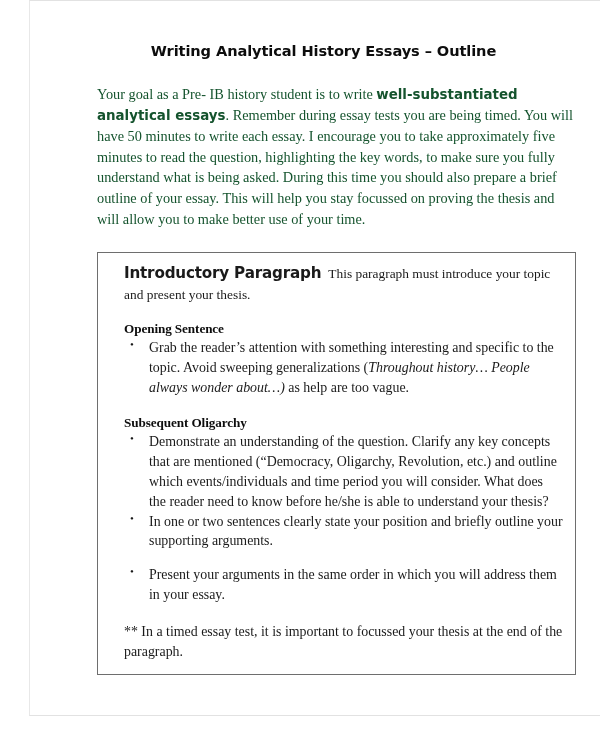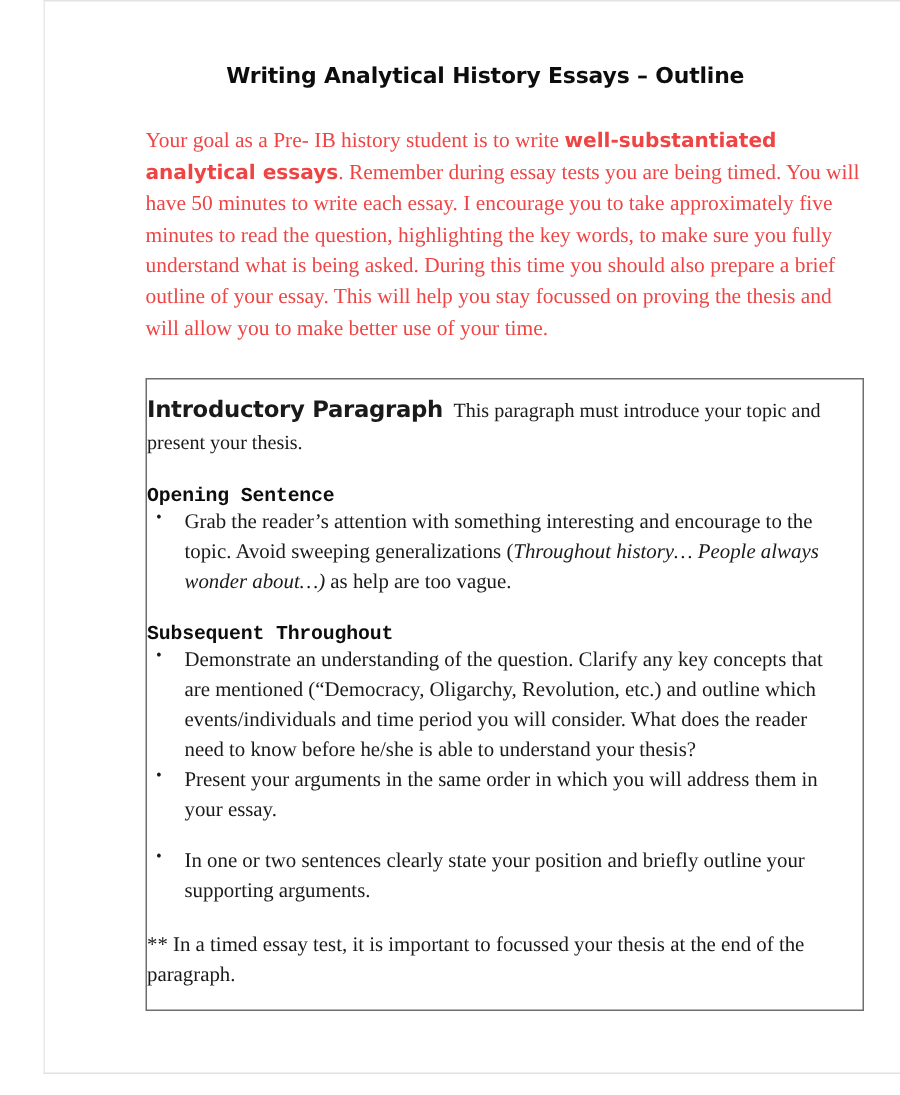--- a/index.html
+++ b/index.html
@@ -42,52 +42,52 @@
     margin: 41px 0 0 0;
     padding-right: 26px;
     color: #0d0d0d;
   }
 
   .intro {
     margin: 25px 0 0 0;
     font-size: 14.3px;
     line-height: 1.46;
     text-align: left;
-    color: #ef4444;
+    color: #14532d;
   }
   .intro b {
     font-family: "DejaVu Sans", sans-serif;
     font-weight: bold;
     font-size: 13.4px;
   }
 
   .section-box {
     border: 1.4px solid #6e6e6e;
     margin: 22px 0 0 0;
-    padding: 10px 12px 13px 0;
+    padding: 10px 12px 13px 26px;
     box-sizing: border-box;
   }
 
   .box-title {
     margin: 0 0 0 0;
     font-size: 14px;
     line-height: 1.42;
   }
   .box-title .big {
     font-family: "DejaVu Sans", sans-serif;
     font-weight: bold;
     font-size: 15.2px;
     letter-spacing: -0.2px;
   }
   .box-title .note {
     font-size: 13.4px;
   }
 
   .sub-head {
-    font-family: Liberation Mono, monospace;
+    font-family: Liberation Serif, serif;
     font-weight: bold;
     font-size: 13.2px;
     letter-spacing: -0.1px;
     margin: 17px 0 1px 0;
     color: #0d0d0d;
   }
 
   ul.bullets {
     list-style: none;
     margin: 0;
@@ -128,30 +128,30 @@
 
     <h1 class="doc-title">Writing Analytical History Essays – Outline</h1>
 
     <p class="intro"><span>Your goal as a Pre- IB history student is to write </span><b>well-substantiated analytical essays</b><span>.  Remember during essay tests you are being timed. You will have 50 minutes to write each essay.  I encourage you to take approximately five minutes to read the question, highlighting the key words, to make sure you fully understand what is being asked. During this time you should also prepare a brief outline of your essay. This will help you stay focussed on proving the thesis and will allow you to make better use of your time.</span></p>
 
     <section class="section-box">
       <p class="box-title"><span class="big">Introductory Paragraph</span>&nbsp; <span class="note">This paragraph must introduce your topic and present your thesis.</span></p>
 
       <h3 class="sub-head">Opening Sentence</h3>
       <ul class="bullets">
-        <li><span>Grab the reader’s attention with something interesting and encourage to the topic. Avoid sweeping generalizations (</span><i>Throughout history… People always wonder about…)</i><span> as help are too vague.</span></li>
+        <li><span>Grab the reader’s attention with something interesting and specific to the topic. Avoid sweeping generalizations (</span><i>Throughout history… People always wonder about…)</i><span> as help are too vague.</span></li>
       </ul>
 
-      <h3 class="sub-head">Subsequent Throughout</h3>
+      <h3 class="sub-head">Subsequent Oligarchy</h3>
       <ul class="bullets">
         <li><span>Demonstrate an understanding of the question. Clarify any key concepts that are mentioned (“Democracy, Oligarchy, Revolution, etc.) and outline which events/individuals and time period you will consider. What does the reader need to know before he/she is able to understand your thesis?</span></li>
       </ul>
 
       <ul class="bullets">
+        <li><span>In one or two sentences clearly state your position and briefly outline your supporting arguments.</span></li>
         <li><span>Present your arguments in the same order in which you will address them in your essay.</span></li>
-        <li><span>In one or two sentences clearly state your position and briefly outline your supporting arguments.</span></li>
       </ul>
 
       <p class="footnote">** In a timed essay test, it is important to focussed your thesis at the end of the paragraph.</p>
     </section>
 
   </div>
 </div>
 
 </body></html>

